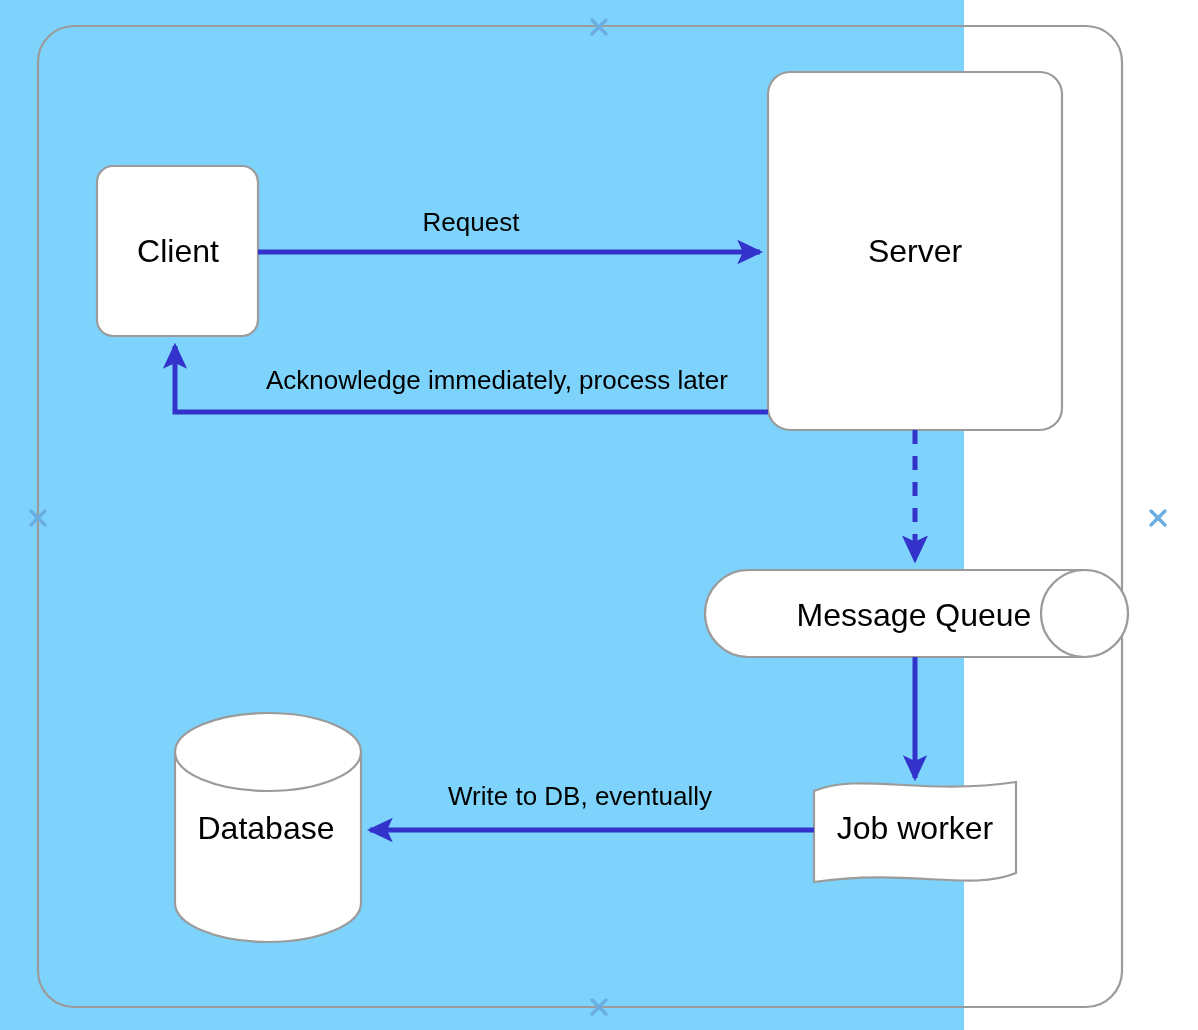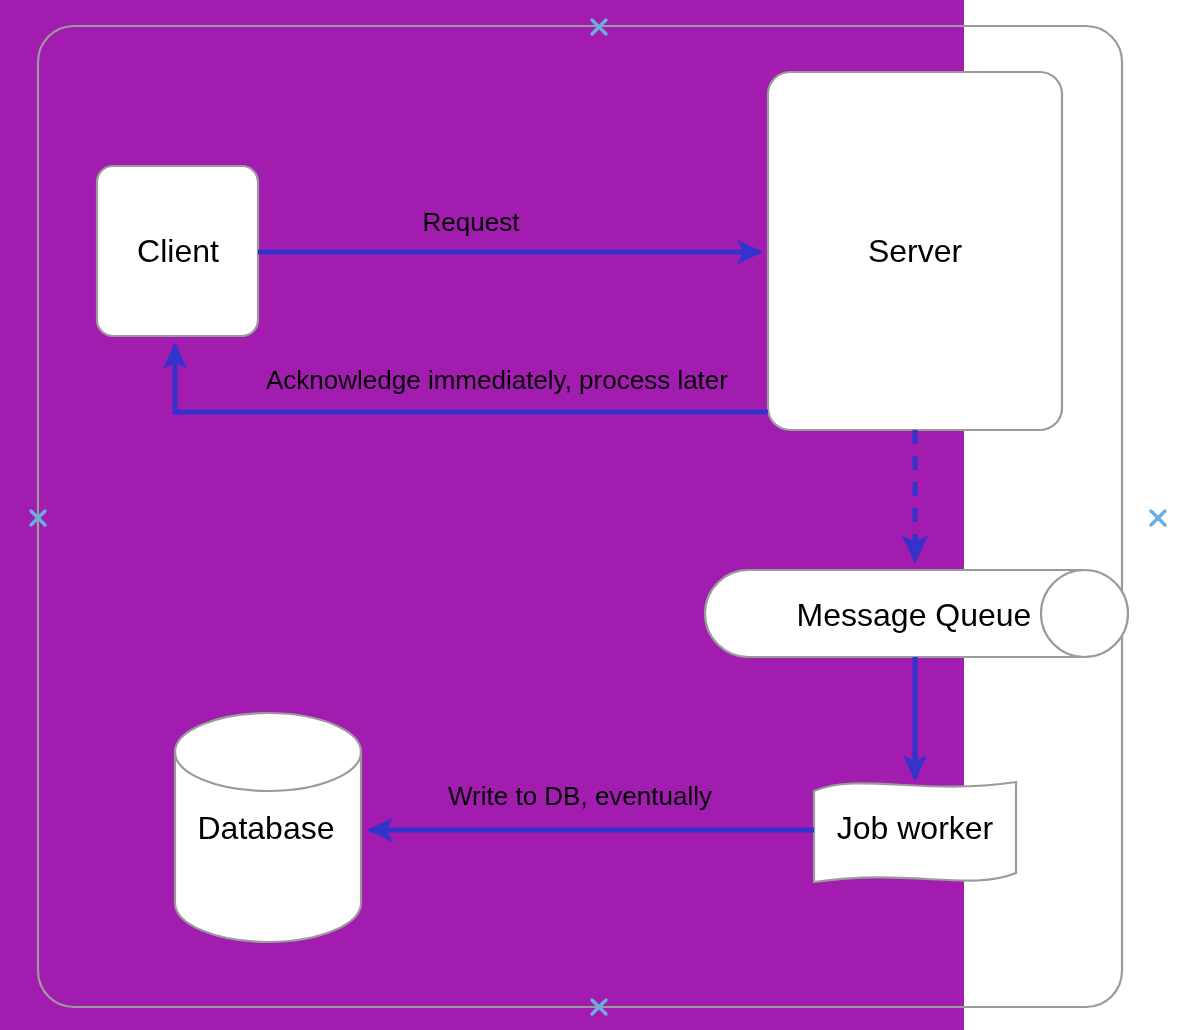--- a/index.html
+++ b/index.html
@@ -11,21 +11,21 @@
   body {
     font-family: "Liberation Sans", sans-serif;
     width: 1198px;
     height: 1030px;
     overflow: hidden;
   }
   #canvas {
     position: relative;
     width: 964px;
     height: 1030px;
-    background: #a21caf;
+    background: #7dd3fc;
   }
   #diagram-svg {
     position: absolute;
     left: 0;
     top: 0;
     width: 1198px;
     height: 1030px;
   }
   .node-label {
     font-family: "Liberation Sans", sans-serif;

